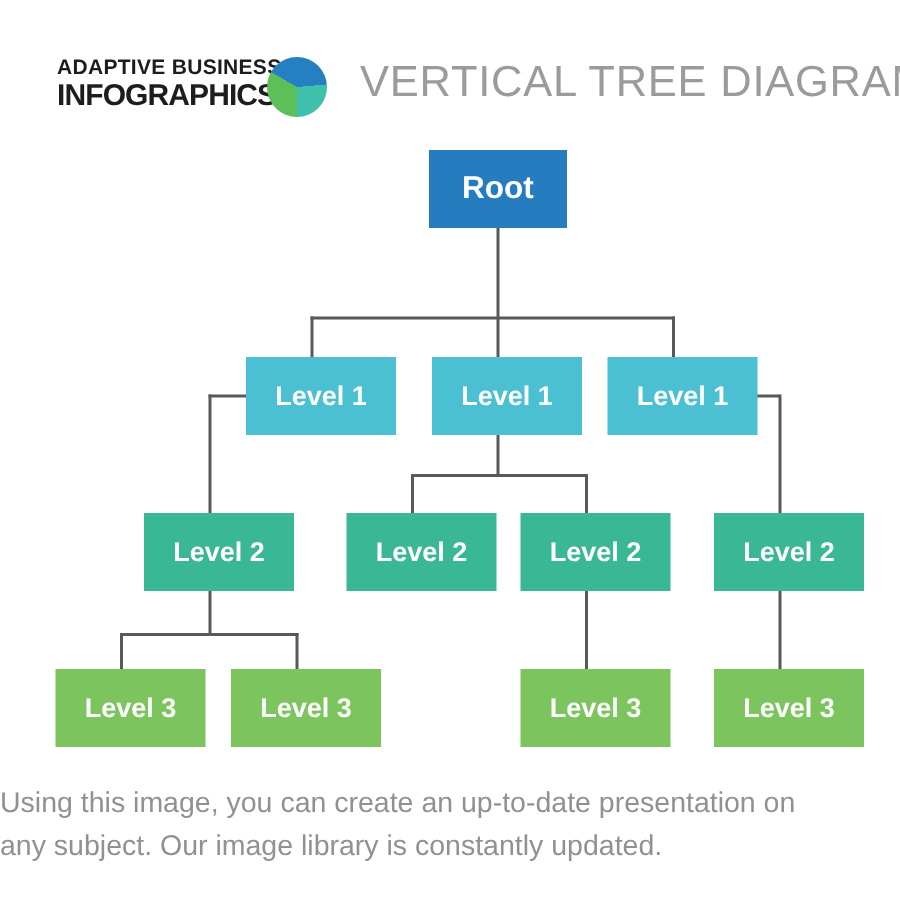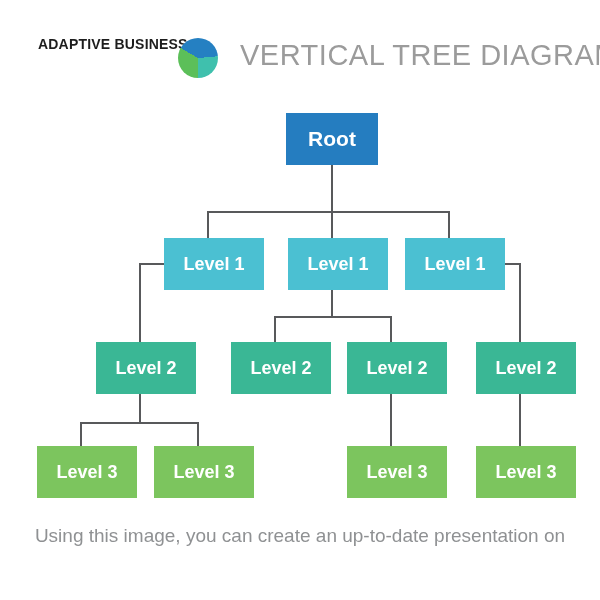--- a/index.html
+++ b/index.html
@@ -36,31 +36,32 @@
   .node {
     position: absolute; width: 100px; height: 52px;
     display: flex; align-items: center; justify-content: center;
     color: #ffffff; font-weight: bold; font-size: 18px; white-space: nowrap;
   }
   .node-root { width: 92px; font-size: 21px; }
 
   
   .caption {
     position: absolute; left: 0; top: 521px; width: 600px;
-    text-align: center; color: #8f9193;
+    color: #8f9193;
     font-size: 19px; font-weight: 300; line-height: 29px;
   }
 </style>
 </head>
 <body>
 
 <div class="page">
 
   <div class="brand">
     <div class="brand-line1">ADAPTIVE BUSINESS</div>
+    <div class="brand-line2">INFOGRAPHICS</div>
   </div>
   <div class="pie"></div>
   <div class="title" style="color: rgb(155, 155, 155);">VERTICAL TREE DIAGRAM</div>
 
   <div class="canvas">
 
     <div class="seg" style="left: 331px; top: 152px; width: 2px; height: 86px; background-color: rgb(88, 89, 91);"></div>
     <div class="seg" style="left: 207px; top: 211px; width: 243px; height: 2px; background-color: rgb(88, 89, 91);"></div>
     <div class="seg" style="left: 207px; top: 211px; width: 2px; height: 27px; background-color: rgb(88, 89, 91);"></div>
     <div class="seg" style="left: 448px; top: 211px; width: 2px; height: 27px; background-color: rgb(88, 89, 91);"></div>
@@ -72,34 +73,35 @@
     <div class="seg" style="left: 390px; top: 316px; width: 2px; height: 26px; background-color: rgb(88, 89, 91);"></div>
     <div class="seg" style="left: 493px; top: 263px; width: 27px; height: 2px; background-color: rgb(88, 89, 91);"></div>
     <div class="seg" style="left: 519px; top: 263px; width: 2px; height: 79px; background-color: rgb(88, 89, 91);"></div>
     <div class="seg" style="left: 139px; top: 394px; width: 2px; height: 28px; background-color: rgb(88, 89, 91);"></div>
     <div class="seg" style="left: 80px; top: 422px; width: 119px; height: 2px; background-color: rgb(88, 89, 91);"></div>
     <div class="seg" style="left: 80px; top: 422px; width: 2px; height: 24px; background-color: rgb(88, 89, 91);"></div>
     <div class="seg" style="left: 197px; top: 422px; width: 2px; height: 24px; background-color: rgb(88, 89, 91);"></div>
     <div class="seg" style="left: 390px; top: 394px; width: 2px; height: 52px; background-color: rgb(88, 89, 91);"></div>
     <div class="seg" style="left: 519px; top: 394px; width: 2px; height: 52px; background-color: rgb(88, 89, 91);"></div>
 
-    <div class="node node-root" style="left: 286px; top: 100px; background-color: rgb(37, 125, 192); margin-top: 13px;">Root</div>
+    <div class="node node-root" style="left: 286px; top: 100px; background-color: rgb(37, 125, 192);">Root</div>
 
     <div class="node" style="left: 164px; top: 238px; background-color: rgb(75, 192, 210);">Level 1</div>
     <div class="node" style="left: 288px; top: 238px; background-color: rgb(75, 192, 210);">Level 1</div>
     <div class="node" style="left: 405px; top: 238px; background-color: rgb(75, 192, 210);">Level 1</div>
 
     <div class="node" style="left: 96px; top: 342px; background-color: rgb(58, 183, 149);">Level 2</div>
     <div class="node" style="left: 231px; top: 342px; background-color: rgb(58, 183, 149);">Level 2</div>
     <div class="node" style="left: 347px; top: 342px; background-color: rgb(58, 183, 149);">Level 2</div>
     <div class="node" style="left: 476px; top: 342px; background-color: rgb(58, 183, 149);">Level 2</div>
 
     <div class="node" style="left: 37px; top: 446px; background-color: rgb(124, 197, 94);">Level 3</div>
     <div class="node" style="left: 154px; top: 446px; background-color: rgb(124, 197, 94);">Level 3</div>
     <div class="node" style="left: 347px; top: 446px; background-color: rgb(124, 197, 94);">Level 3</div>
     <div class="node" style="left: 476px; top: 446px; background-color: rgb(124, 197, 94);">Level 3</div>
   </div>
 
   <div class="caption">
     <div>Using this image, you can create an up-to-date presentation on</div>
+    <div>any subject. Our image library is constantly updated.</div>
   </div>
 
 </div>
 
 </body></html>

